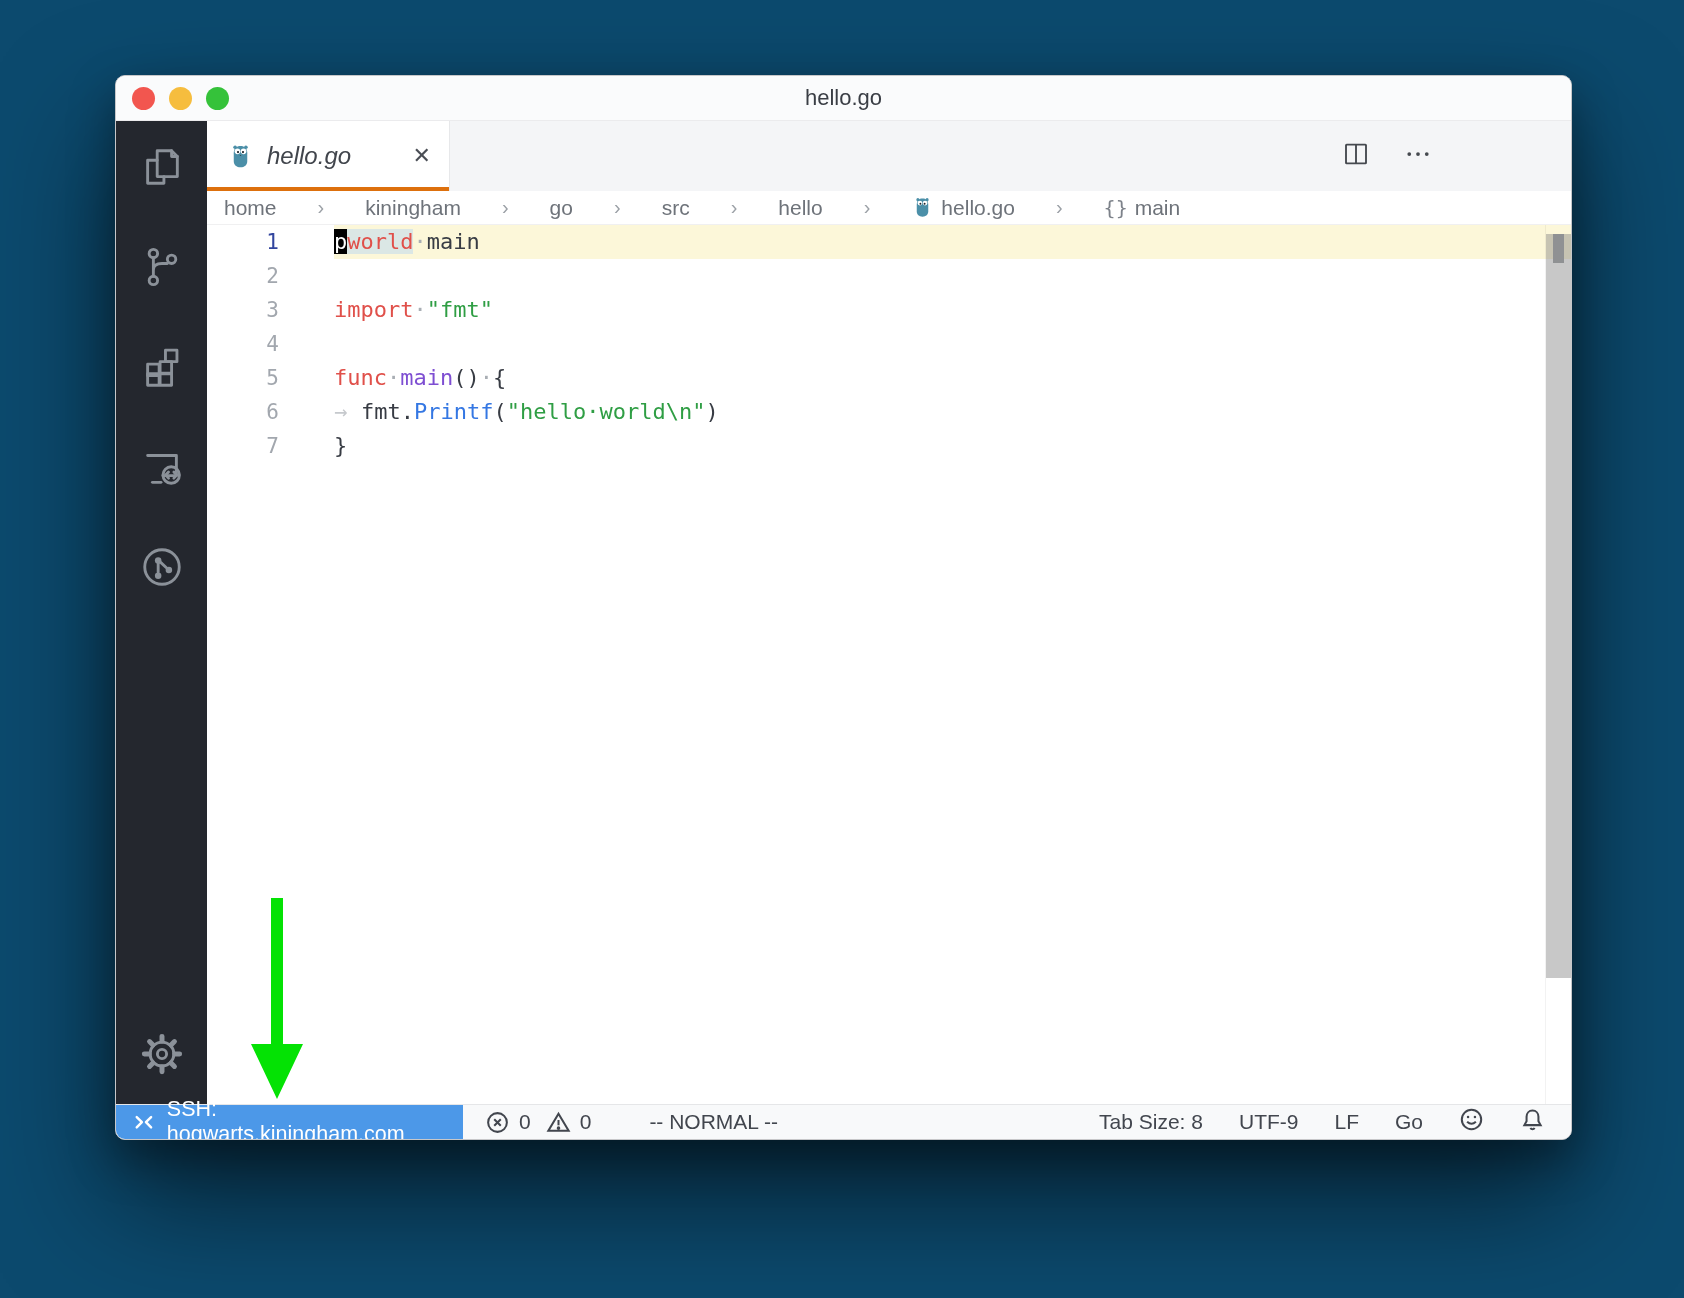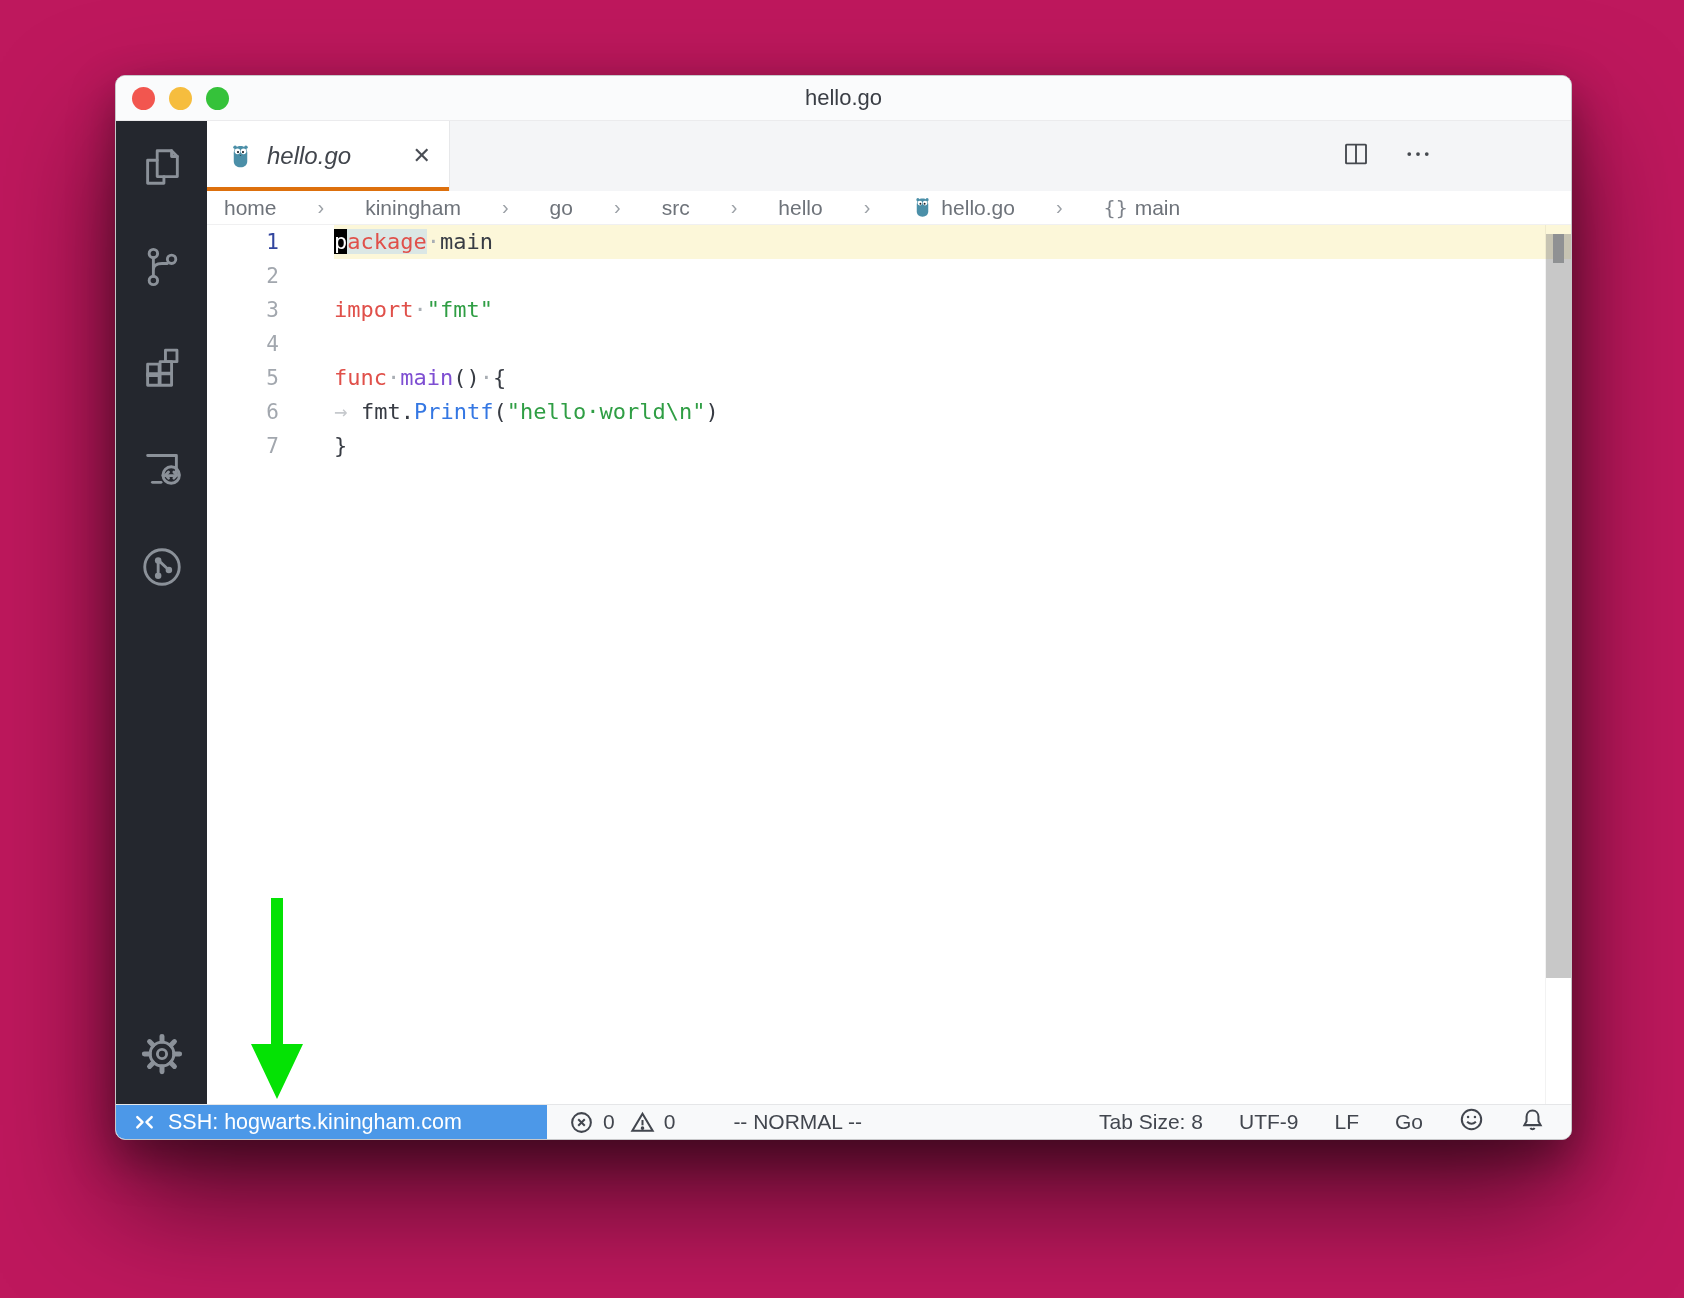--- a/index.html
+++ b/index.html
@@ -1,17 +1,17 @@
 <!DOCTYPE html>
 <html style="--accent: #dd700d;"><head>
 <meta charset="utf-8">
 <style>
   * { margin:0; padding:0; box-sizing:border-box; }
   html,body { background:#ffffff; }
-  .stage { position:relative; width:1684px; height:1298px; background:#be185d; overflow:hidden;
+  .stage { position:relative; width:1684px; height:1298px; background:#0c4a6e; overflow:hidden;
            font-family:"Liberation Sans", sans-serif;padding-left:32px; }
 
   .window { position:absolute; left:115px; top:75px; width:1457px; height:1065px;
             background:#fff; border-radius:10px; overflow:hidden;
             box-shadow:0 60px 120px rgba(0,0,0,.55), 0 18px 45px rgba(0,0,0,.35);
             border:1px solid #c7c7c9; }
 
   
   .titlebar { position:absolute; top:0; left:0; right:0; height:45px; background:#fafbfc;
               border-bottom:1px solid #ebebed; display:flex; align-items:center; justify-content:center; }
@@ -61,21 +61,21 @@
   .tok.wordhl{background:#dbe7e5}
   .row.current .gutter{color:#32459e;font-weight:500}
 
   .scrollbar { position:absolute; right:0; top:0; bottom:0; width:26px; border-left:1px solid rgba(0,0,0,.05); }
   .scroll-thumb { position:absolute; left:0; top:9px; width:26px; height:744px; background:rgba(125,125,125,.42); }
   .overview-marker { position:absolute; left:7px; top:9px; width:11px; height:29px; background:#8f9193; }
 
   
   .statusbar { position:absolute; left:0; right:0; bottom:0; height:35px; background:#f8f9fa;
                border-top:1px solid #e5e6e8; display:flex; align-items:center; font-size:21px; color:#42464e; }
-  .remote { height:100%; width:431px; color:#fff; display:flex; align-items:center; gap:11px; padding:0 16px; font-size:21.5px; }
+  .remote { height:100%; width:347px; color:#fff; display:flex; align-items:center; gap:11px; padding:0 16px; font-size:21.5px; }
   .remote svg { width:25px; height:23px; stroke:#fff; fill:none; stroke-width:1.7; stroke-linecap:round; stroke-linejoin:round; }
   .problems { display:flex; align-items:center; gap:9px; margin-left:22px; }
   .problems svg { width:25px; height:25px; stroke:#42464e; fill:none; stroke-width:1.3; }
   .mode { margin-left:58px; }
   .sb-right { margin-left:auto; display:flex; align-items:center; gap:36px; padding-right:26px; }
   .sb-right svg { width:25px; height:25px; stroke:#42464e; fill:none; stroke-width:1.3; }
 
   
   .arrow-annotation { position:absolute; left:250px; top:898px; }
 
@@ -225,21 +225,21 @@
           <span class="crumb">
             <span class="crumb-braces">{}</span>
             <span>main</span>
           </span>
         </div>
 
       <div class="editor" id="editor">
         <div id="code-rows">
             <div class="row current">
               <span class="gutter">1</span>
-              <span class="codeline"><span class="tok cursor">p</span><span class="tok kw wordhl">ackage</span><span class="tok ws">·</span><span class="tok txt">main</span></span>
+              <span class="codeline"><span class="tok cursor">p</span><span class="tok kw wordhl">world</span><span class="tok ws">·</span><span class="tok txt">main</span></span>
             </div>
             <div class="row">
               <span class="gutter">2</span>
               <span class="codeline"></span>
             </div>
             <div class="row">
               <span class="gutter">3</span>
               <span class="codeline"><span class="tok kw">import</span><span class="tok ws">·</span><span class="tok str">"fmt"</span></span>
             </div>
             <div class="row">

